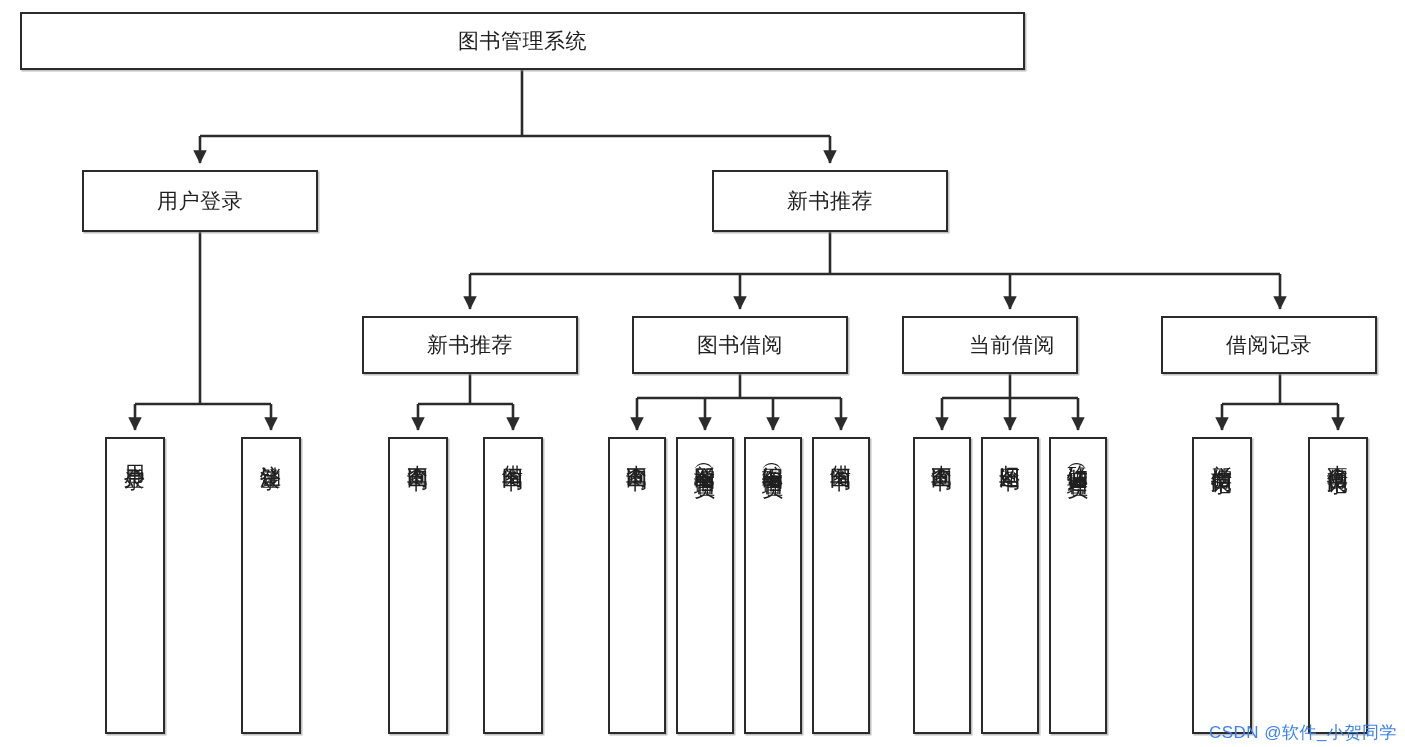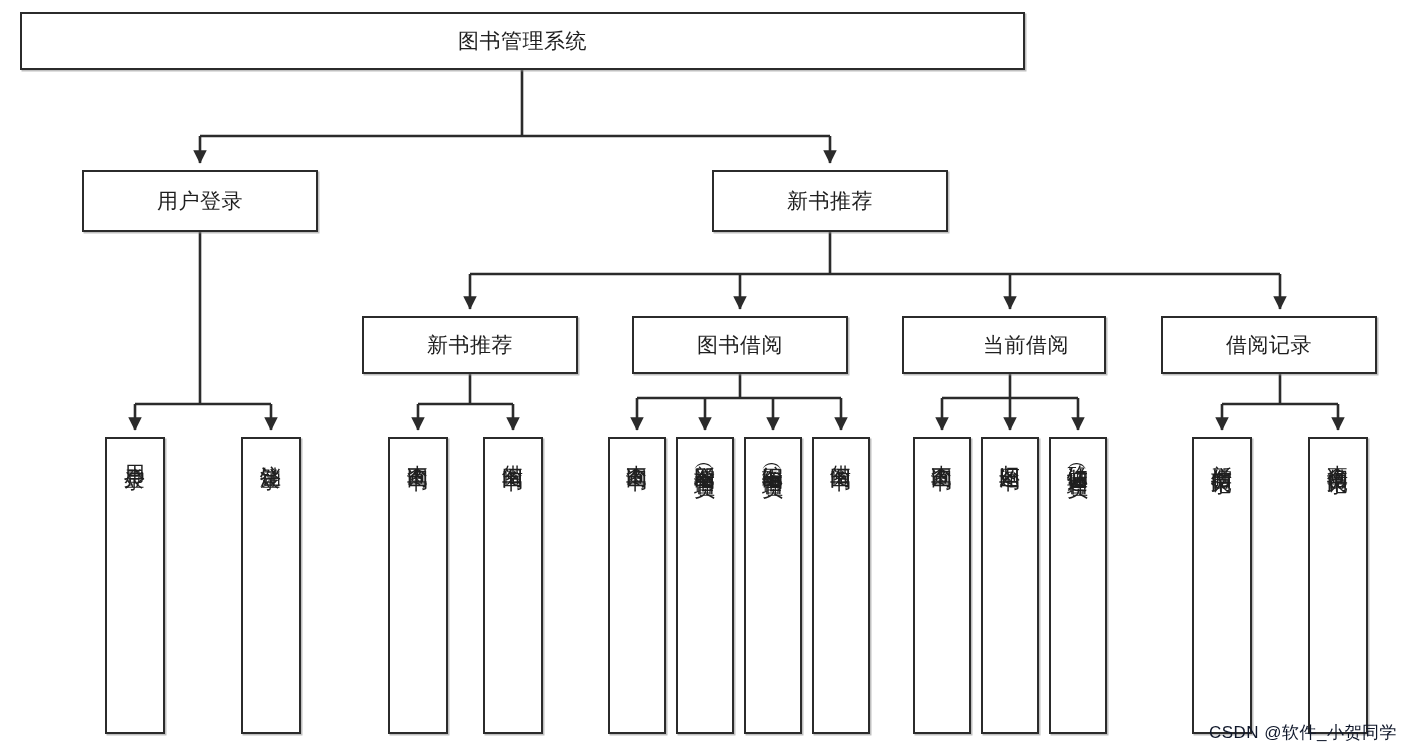--- a/index.html
+++ b/index.html
@@ -55,21 +55,21 @@
     font-size:21px;
     letter-spacing:2px;
     line-height:1;
     white-space:nowrap;
   }
   .watermark{
     position:absolute;
     right:8px;
     bottom:3px;
     font-size:17px;
-    color:#0f172a;
+    color:#3b82f6;
     letter-spacing:0.5px;
     white-space:nowrap;
     user-select:none;
   }
 </style>
 </head>
 <body>
 
 <div id="diagram-root">
 
@@ -136,21 +136,21 @@
   </div>
 
   <div class="node horiz" style="left:632px; top:316px; width:216px; height:58px;">
     <span class="node-label">图书借阅</span>
   </div>
 
   <div class="node horiz" style="left:362px; top:316px; width:216px; height:58px;">
     <span class="node-label">新书推荐</span>
   </div>
 
-  <div class="node horiz" style="left:902px; top:316px; width:204px; height:58px;padding-left:44px;">
+  <div class="node horiz" style="left:902px; top:316px; width:176px; height:58px;padding-left:44px;">
     <span class="node-label">当前借阅</span>
   </div>
 
   <div class="node horiz" style="left:1140px; top:316px; width:216px; height:58px;margin-left:21px;">
     <span class="node-label">借阅记录</span>
   </div>
 
   <div class="node vert" style="left:105px; top:437px; width:60px; height:297px;">
     <span class="node-label">用户登录</span>
   </div>

